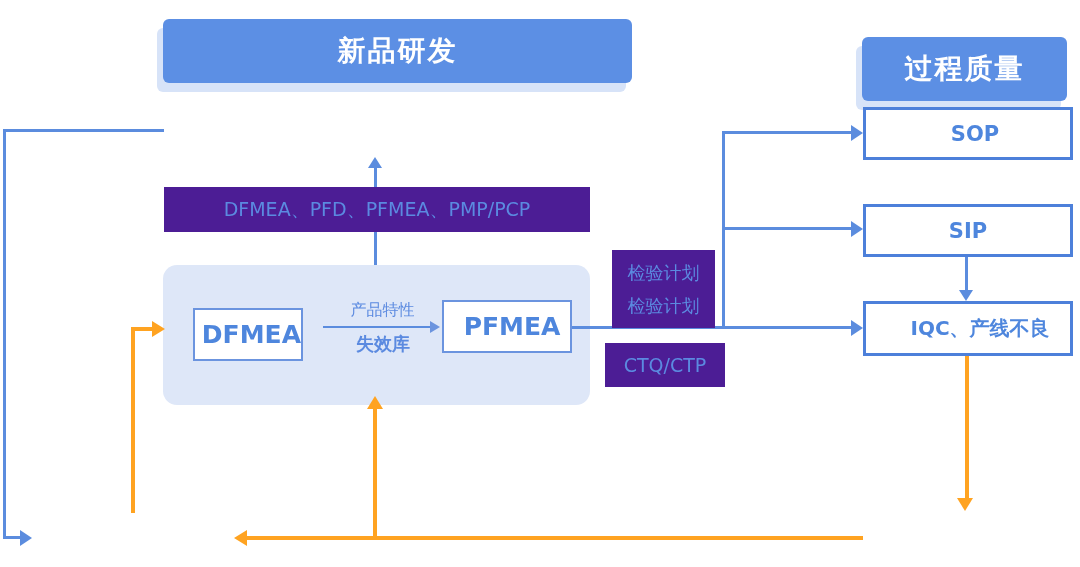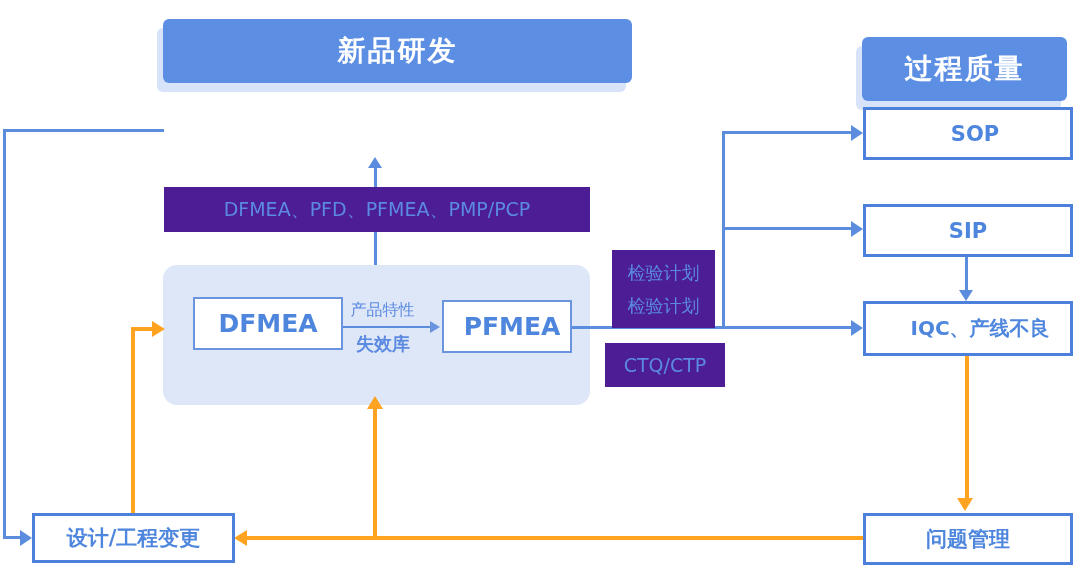--- a/index.html
+++ b/index.html
@@ -117,36 +117,30 @@
   </div>
 
   <div class="hdr" style="left:163px;top:19px;width:469px;height:64px;">
     <span>新品研发</span>
   </div>
   <div class="hdr" style="left:862px;top:2px;width:205px;height:64px;margin-top:35px;">
     <span>过程质量</span>
   </div>
 
 
-  <div class="box inner" style="left:193px;top:297px;width:150px;height:53px;font-size:25px;">
+  <div class="box inner" style="left:193px;top:308px;width:110px;height:53px;font-size:25px;justify-content:flex-end;">
     <span>DFMEA</span>
   </div>
   <div class="box inner" style="left:442px;top:300px;width:130px;height:53px;font-size:25px;padding-left:10px;">
     <span>PFMEA</span>
   </div>
 
   <div class="box" style="left:863px;top:107px;width:210px;height:53px;font-size:21px;padding-left:14px;">
     <span>SOP</span>
   </div>
   <div class="box" style="left:863px;top:204px;width:210px;height:53px;font-size:21px;">
     <span>SIP</span>
   </div>
   <div class="box" style="left:863px;top:301px;width:210px;height:55px;font-size:20px;padding-left:24px;">
     <span>IQC、产线不良</span>
   </div>
-  <div class="box" style="left:863px;top:513px;width:210px;height:52px;font-size:21px;">
-    <span>问题管理</span>
-  </div>
-  <div class="box" style="left:32px;top:513px;width:203px;height:50px;font-size:21px;">
-    <span>设计/工程变更</span>
-  </div>
 
 </div>
 
 </body></html>

